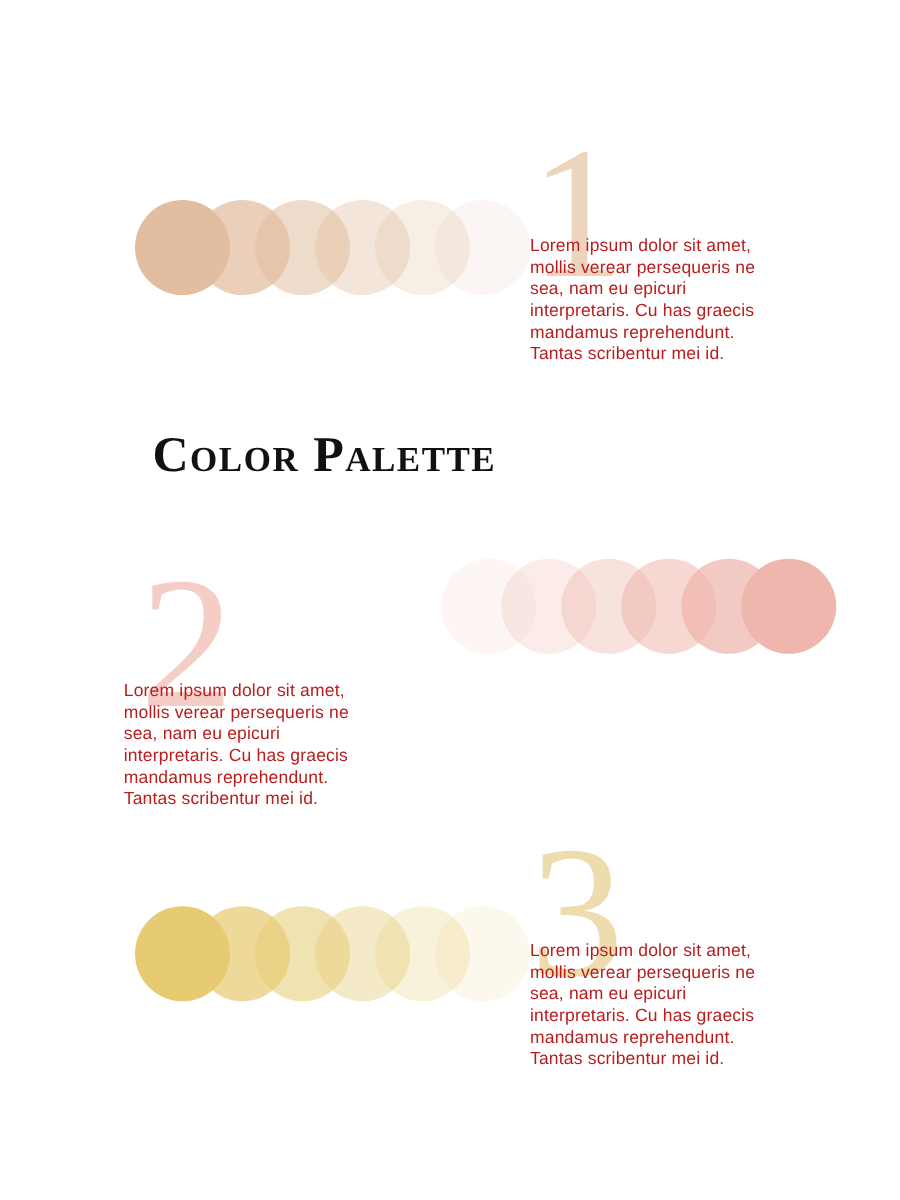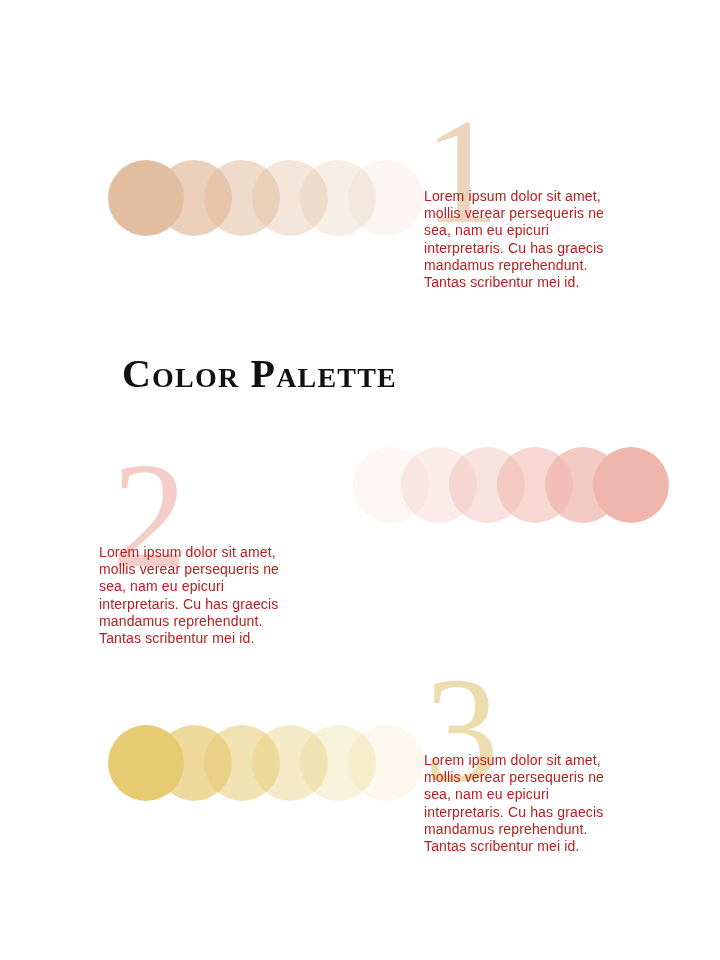--- a/index.html
+++ b/index.html
@@ -54,21 +54,21 @@
     font-size: 14px;
     line-height: 17.2px;
     letter-spacing: 0.15px;
     width: 200px;
   }
 
   
   .title {
     position: absolute;
     left: 122px;
-    top: 324px;
+    top: 314px;
     font-family: "Liberation Serif", serif;
     font-variant: small-caps;
     font-size: 40px;
     line-height: 46px;
     letter-spacing: 1.2px;
     color: #111111;
     white-space: nowrap;
   }
 
   

